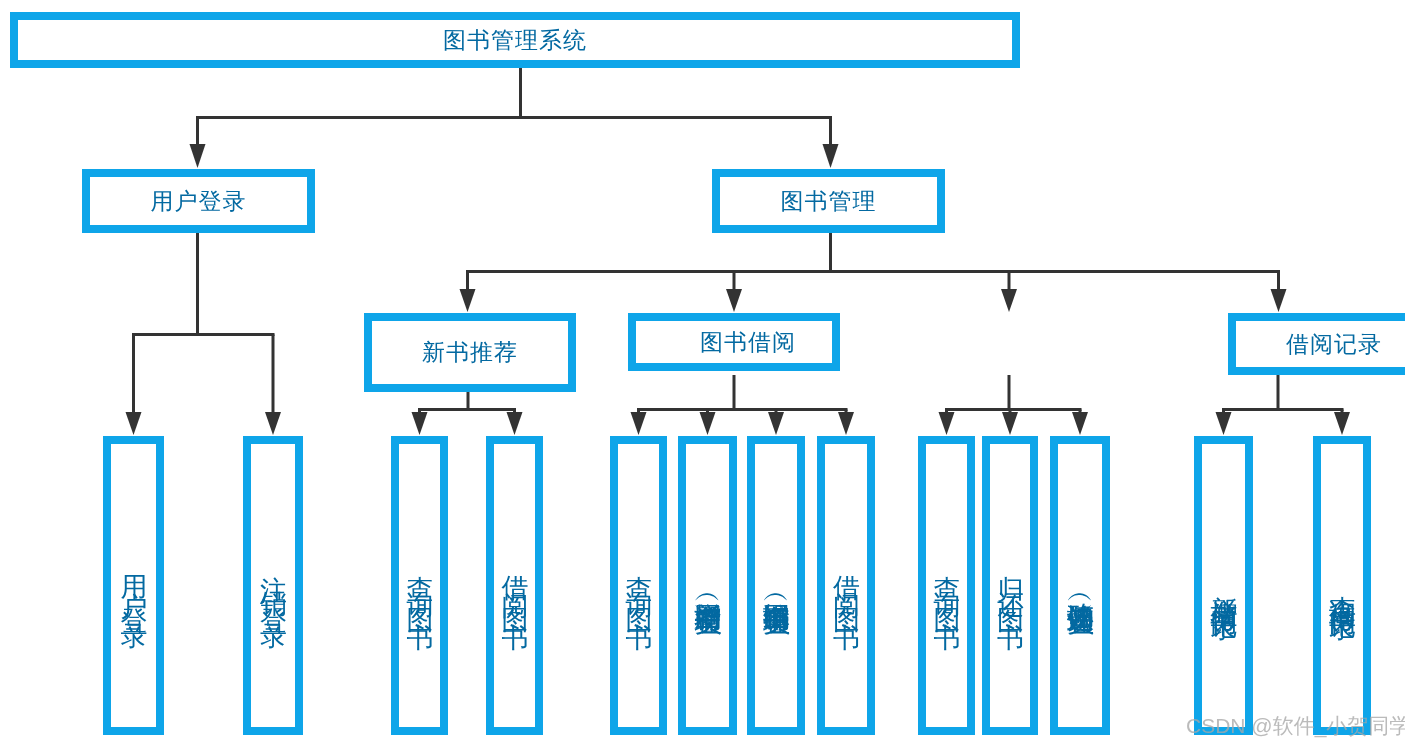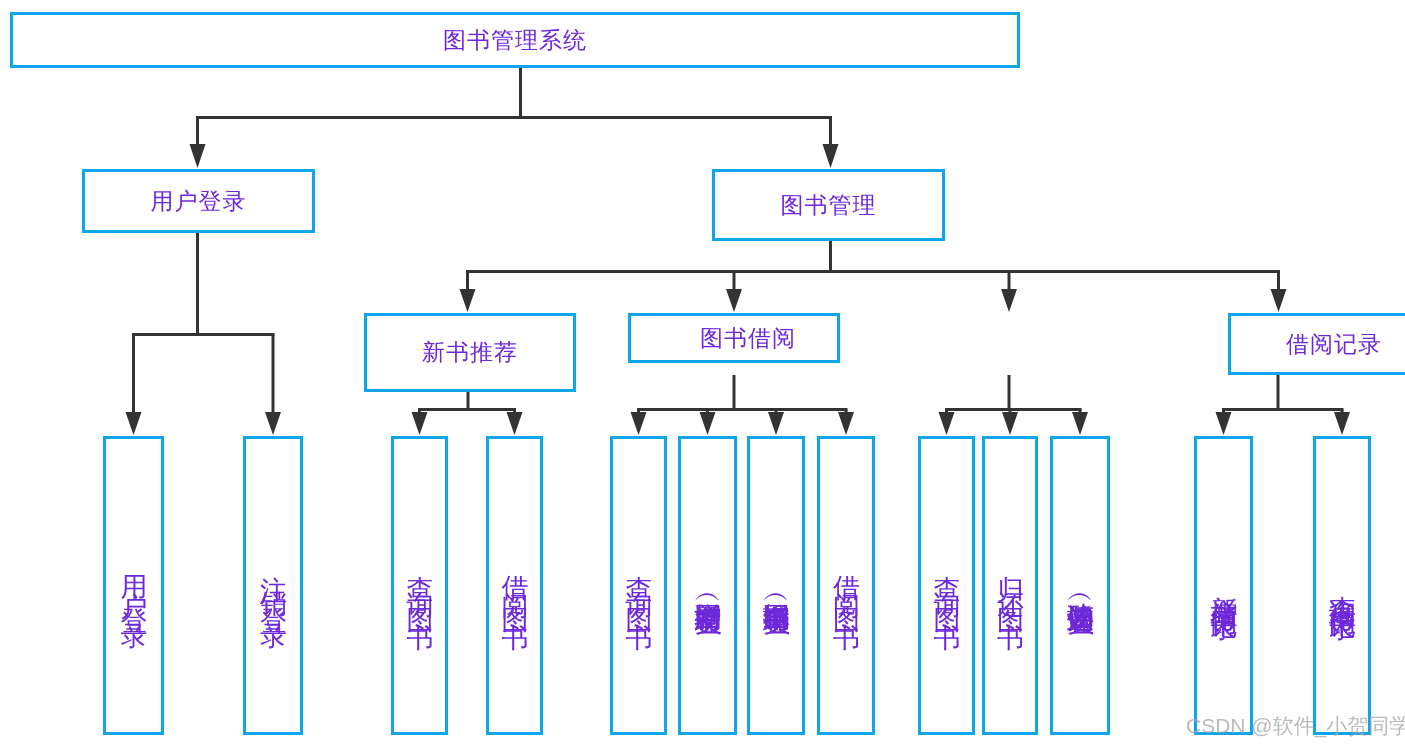--- a/index.html
+++ b/index.html
@@ -17,26 +17,26 @@
   }
   #connectors {
     position: absolute;
     left: 0;
     top: 0;
     pointer-events: none;
   }
   .node {
     position: absolute;
     box-sizing: border-box;
-    border: 3px solid #0ea5e9;
+    border: 8px solid #0ea5e9;
     background: #ffffff;
     display: flex;
     align-items: center;
     justify-content: center;
-    color: #6d28d9;
+    color: #0369a1;
   }
   .hlabel {
     font-size: 23px;
     letter-spacing: 1px;
     white-space: nowrap;
   }
   .leaf .vtext {
     writing-mode: vertical-rl;
     text-orientation: mixed;
     font-size: 27px;
@@ -139,28 +139,28 @@
     </g>
   </svg>
 
   <div class="node" style="left:10px; top:12px; width:1010px; height:56px;">
     <span class="hlabel">图书管理系统</span>
   </div>
 
   <div class="node" style="left:82px; top:169px; width:233px; height:64px;">
     <span class="hlabel">用户登录</span>
   </div>
-  <div class="node" style="left:712px; top:169px; width:233px; height:72px;">
+  <div class="node" style="left:712px; top:169px; width:233px; height:64px;">
     <span class="hlabel">图书管理</span>
   </div>
 
   <div class="node" style="left:352px; top:313px; width:212px; height:79px;margin-left:12px;">
     <span class="hlabel">新书推荐</span>
   </div>
-  <div class="node" style="left:628px; top:313px; width:212px; height:50px;padding-left:28px;">
+  <div class="node" style="left:628px; top:313px; width:212px; height:58px;padding-left:28px;">
     <span class="hlabel">图书借阅</span>
   </div>
   <div class="node" style="left:1228px; top:313px; width:212px; height:62px;">
     <span class="hlabel">借阅记录</span>
   </div>
 
   <div class="node leaf ls4" style="left:103px; top:436px; width:61px; height:299px;">
     <span class="vtext">用户登录</span>
   </div>
   <div class="node leaf ls4" style="left:243px; top:436px; width:60px; height:299px;">

